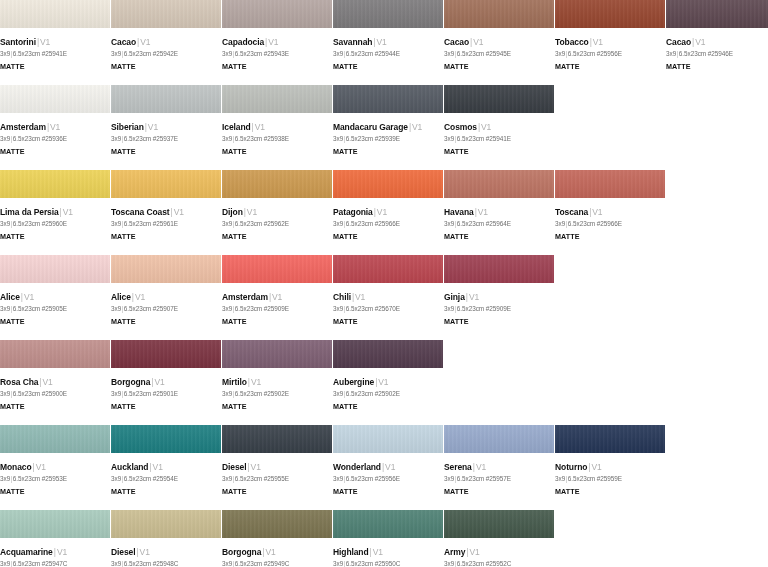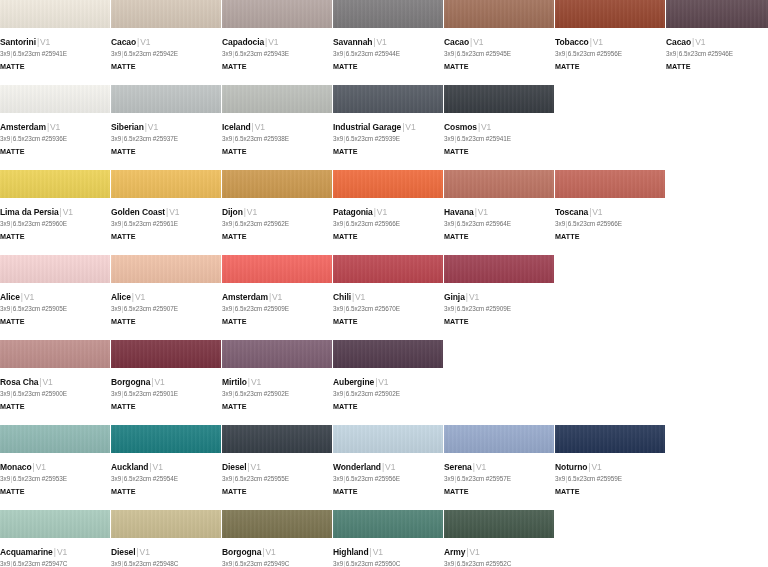--- a/index.html
+++ b/index.html
@@ -197,21 +197,21 @@
         <div class="swatch-chip" style="background: rgb(189, 192, 187);"></div>
         <div class="swatch-info">
           <div class="line-name"><span class="name-text">Iceland</span><span class="name-sep">|</span><span class="name-variation">V1</span></div>
           <div class="line-spec"><span>3x9</span><span class="spec-sep">|</span><span>6.5x23cm</span> <span>#25938E</span></div>
           <div class="line-finish">MATTE</div>
         </div>
       </div>
       <div class="swatch-cell">
         <div class="swatch-chip" style="background: rgb(84, 90, 99);"></div>
         <div class="swatch-info">
-          <div class="line-name"><span class="name-text">Industrial Garage</span><span class="name-sep">|</span><span class="name-variation">V1</span></div>
+          <div class="line-name"><span class="name-text">Mandacaru Garage</span><span class="name-sep">|</span><span class="name-variation">V1</span></div>
           <div class="line-spec"><span>3x9</span><span class="spec-sep">|</span><span>6.5x23cm</span> <span>#25939E</span></div>
           <div class="line-finish">MATTE</div>
         </div>
       </div>
       <div class="swatch-cell">
         <div class="swatch-chip" style="background: rgb(57, 62, 68);"></div>
         <div class="swatch-info">
           <div class="line-name"><span class="name-text">Cosmos</span><span class="name-sep">|</span><span class="name-variation">V1</span></div>
           <div class="line-spec"><span>3x9</span><span class="spec-sep">|</span><span>6.5x23cm</span> <span>#25941E</span></div>
           <div class="line-finish">MATTE</div>
@@ -223,21 +223,21 @@
         <div class="swatch-chip" style="background: rgb(237, 211, 86);"></div>
         <div class="swatch-info">
           <div class="line-name"><span class="name-text">Lima da Persia</span><span class="name-sep">|</span><span class="name-variation">V1</span></div>
           <div class="line-spec"><span>3x9</span><span class="spec-sep">|</span><span>6.5x23cm</span> <span>#25960E</span></div>
           <div class="line-finish">MATTE</div>
         </div>
       </div>
       <div class="swatch-cell">
         <div class="swatch-chip" style="background: rgb(239, 190, 91);"></div>
         <div class="swatch-info">
-          <div class="line-name"><span class="name-text">Golden Coast</span><span class="name-sep">|</span><span class="name-variation">V1</span></div>
+          <div class="line-name"><span class="name-text">Toscana Coast</span><span class="name-sep">|</span><span class="name-variation">V1</span></div>
           <div class="line-spec"><span>3x9</span><span class="spec-sep">|</span><span>6.5x23cm</span> <span>#25961E</span></div>
           <div class="line-finish">MATTE</div>
         </div>
       </div>
       <div class="swatch-cell">
         <div class="swatch-chip" style="background: rgb(205, 154, 79);"></div>
         <div class="swatch-info">
           <div class="line-name"><span class="name-text">Dijon</span><span class="name-sep">|</span><span class="name-variation">V1</span></div>
           <div class="line-spec"><span>3x9</span><span class="spec-sep">|</span><span>6.5x23cm</span> <span>#25962E</span></div>
           <div class="line-finish">MATTE</div>

